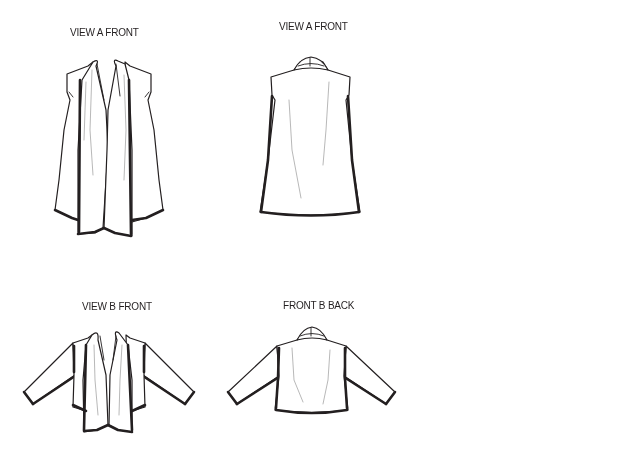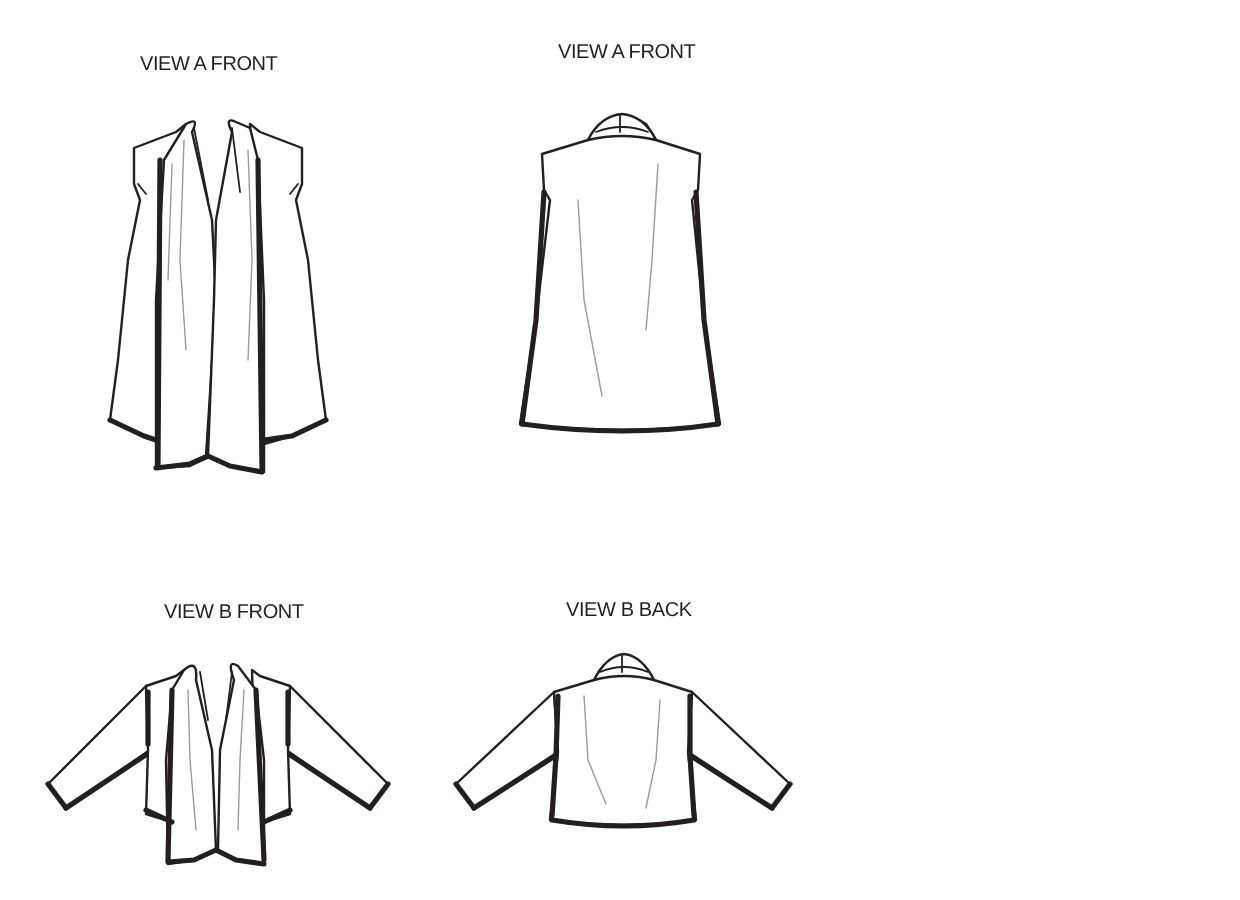--- a/index.html
+++ b/index.html
@@ -52,21 +52,21 @@
       stroke-width: 0.9;
       stroke-linecap: round;
     }
   </style>
 </head>
 <body>
 
 <div class="view-label" style="left:70px; top:27px;">VIEW A FRONT</div>
 <div class="view-label" style="left:279px; top:21px;">VIEW A FRONT</div>
 <div class="view-label" style="left:82px; top:301px;">VIEW B FRONT</div>
-<div class="view-label" style="left:283px; top:300px;">VIEW B BACK</div>
+<div class="view-label" style="left:283px; top:300px;">FRONT B BACK</div>
 
 <svg class="garment" width="620" height="450" viewBox="0 0 620 450">
 
   <g>
 
     <path class="outline" d="M67,74 L88,66 L93,62 L90,200 L91,220 L86,222 L72,218 L55,210 L59,180 L64,130 L70,100 L67,92 Z"></path>
 
     <path class="outline" d="M151,74 L130,66 L125,62 L128,200 L127,220 L132,222 L146,218 L163,210 L159,180 L154,130 L148,100 L151,92 Z"></path>
 
     <path class="outline" d="M93,62 Q100,58 96,66 L106,110 L108,150 L103,228 L95,233 L78,234 L78,150 L82,80 Z"></path>

